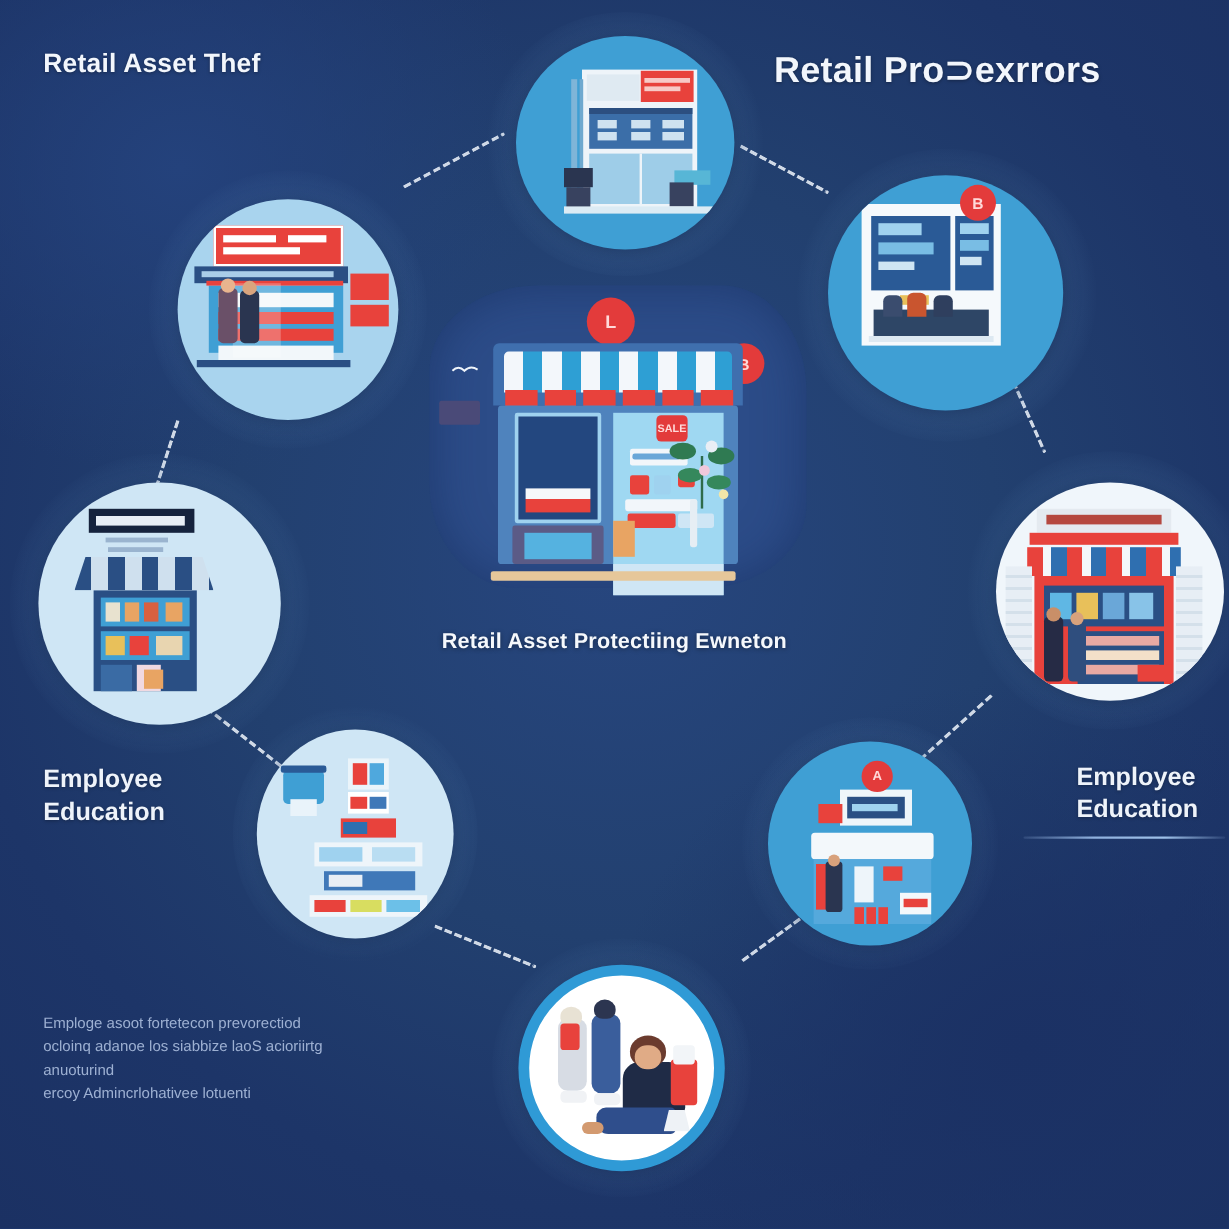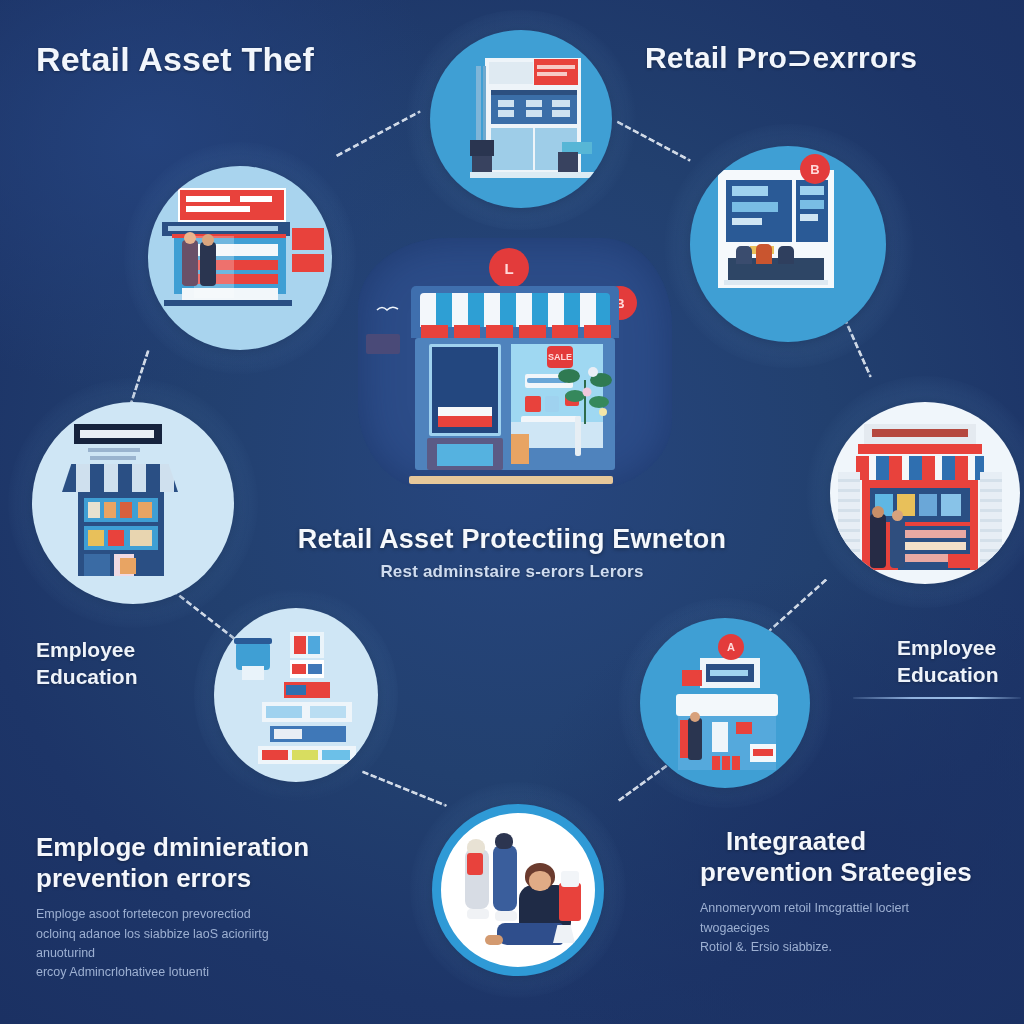--- a/index.html
+++ b/index.html
@@ -30,21 +30,21 @@
   }
 
   
   .title{
     position:absolute;
     color:#f2f6fc;
     font-weight:bold;
     letter-spacing:0.2px;
     text-shadow:0 1px 3px rgba(0,0,0,.35);
   }
-  #title-tl{ left:36px; top:40px; font-size:34px; }
+  #title-tl{ left:36px; top:40px; font-size:22px; }
   #title-tr{ left:645px; top:40px; font-size:30px; }
 
   .corner-block{ position:absolute; }
   .corner-head{
     color:#f4f7fc; font-weight:bold; font-size:26px; line-height:1.18;
     text-shadow:0 1px 3px rgba(0,0,0,.35);
   }
   .corner-body{
     margin-top:12px;
     color:#9db0d2; font-size:12.5px; line-height:1.55;
@@ -102,40 +102,40 @@
   .sf-win-left::after{
     content:""; position:absolute; left:6px; bottom:6px; right:6px; height:20px;
     background:linear-gradient(#f6f8fa 45%,#e8423c 45%);
   }
   .sf-door{
     position:absolute; left:12px; top:100px; width:76px; height:32px;
     background:#5b5b86; border-radius:2px;
   }
   .sf-door::after{ content:""; position:absolute; left:10px; top:6px; right:10px; bottom:4px; background:#55b2e0; }
   .sf-win-right{
-    position:absolute; left:96px; top:6px; width:92px; height:104px;
+    position:absolute; left:96px; top:6px; width:92px; height:152px;
     background:#9fd8f2;
   }
   .sf-shelf{ position:absolute; background:#f2f6fa; border-radius:2px; }
   .sf-prod{ position:absolute; background:#e8423c; border-radius:2px; }
   .sf-counter{ position:absolute; left:0; bottom:0; width:92px; height:26px; background:#cfe6f5; }
   .sf-orange{ position:absolute; left:96px; top:96px; width:18px; height:30px; background:#e8a463; }
   .sf-base{ position:absolute; left:-2px; bottom:-8px; width:204px; height:8px; background:#e6c79a; border-radius:2px; }
   .badge-red{
     position:absolute; background:#e33b3b; border-radius:50%;
     display:flex; align-items:center; justify-content:center;
     color:#ffd9d9; font-size:11px; font-weight:bold;
   }
   .plant{ position:absolute; right:6px; top:86px; width:56px; height:74px; }
   .bird{ position:absolute; left:18px; top:62px; width:24px; height:10px; }
   .wall-box{ position:absolute; left:8px; top:96px; width:34px; height:20px; background:#4a4a78; border-radius:2px; }
 
   .center-title{
     position:absolute; left:0; right:0; top:524px; text-align:center;
-    color:#f5f8fc; font-weight:bold; font-size:27px; letter-spacing:.2px;
+    color:#f5f8fc; font-weight:bold; font-size:18px; letter-spacing:.2px;
     text-shadow:0 1px 4px rgba(0,0,0,.4);
   }
   .center-sub{
     position:absolute; left:0; right:0; top:562px; text-align:center;
     color:#cfdcef; font-size:17px; font-weight:bold; letter-spacing:.2px;
     text-shadow:0 1px 3px rgba(0,0,0,.3);
   }
 
   
   .node{ position:absolute; border-radius:50%; }
@@ -444,49 +444,34 @@
           <circle cx="46" cy="62" r="4" fill="#f3e6a8"></circle>
         </svg>
       </div>
     </div>
   </div>
 
   <div class="title" id="title-tl">Retail Asset Thef</div>
   <div class="title" id="title-tr">Retail Pro⊃exrrors</div>
 
   <div class="center-title">Retail Asset Protectiing Ewneton</div>
-  <div class="center-sub">Rest adminstaire s-erors   Lerors</div>
 
   <div class="side-label" id="label-left">
     <div>Employee</div>
     <div>Education</div>
   </div>
 
   <div class="side-label" id="label-right">
     <div>Employee</div>
     <div>Education</div>
   </div>
   <div class="rule"></div>
 
   <div class="corner-block" id="block-bl">
-    <div class="corner-head">
-      <div>Emploge dminieration</div>
-      <div>prevention errors</div>
-    </div>
     <div class="corner-body">
       <div>Emploge asoot fortetecon prevorectiod</div>
       <div>ocloinq adanoe los siabbize laoS acioriirtg anuoturind</div>
       <div>ercoy Admincrlohativee lotuenti</div>
     </div>
   </div>
 
-  <div class="corner-block" id="block-br">
-    <div class="corner-head">
-      <div class="l1">Integraated</div>
-      <div>prevention Srateegies</div>
-    </div>
-    <div class="corner-body">
-      <div>Annomeryvom retoil Imcgrattiel lociert twogaeciges</div>
-      <div class="second">Rotiol &amp;. Ersio siabbize.</div>
-    </div>
-  </div>
 
 </div>
 
 </body></html>

